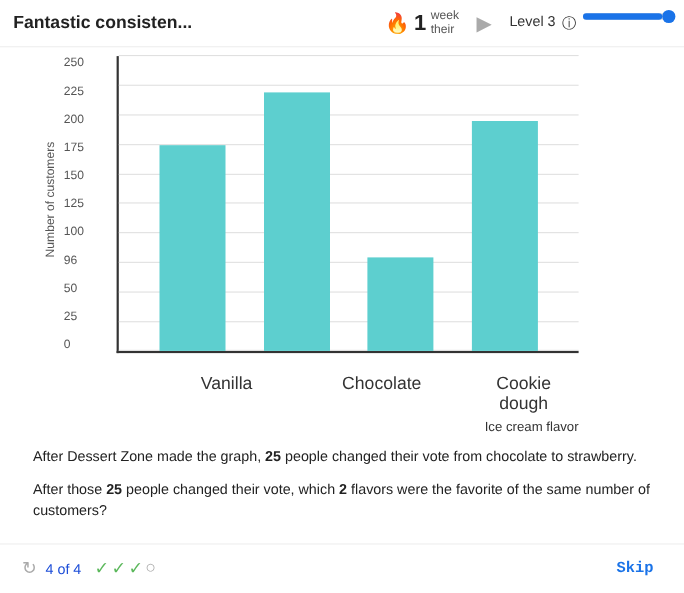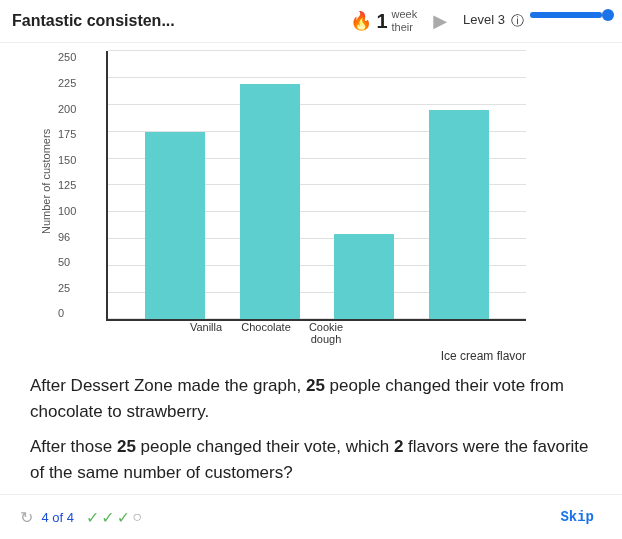--- a/index.html
+++ b/index.html
@@ -152,45 +152,45 @@
 
     .bar {
       background: #5dcfcf;
       width: 60px;
       position: relative;
     }
 
     
     .x-labels {
       display: flex;
-      justify-content: flex-start;
+      justify-content: space-between;
       margin-left: 90px;
       padding: 0 20px;
-      font-size: 11px;
+      font-size: 16px;
       color: #333;
-      margin-top: 0;
+      margin-top: 20px;
     }
 
     .x-label {
       text-align: center;
       width: 60px;
     }
 
     .x-axis-title {
       text-align: right;
       font-size: 12px;
       color: #333;
       margin-top: 4px;
       margin-left: 90px;
     }
 
     
     .text-section {
       padding: 10px 30px;
-      font-size: 17px;
+      font-size: 13px;
       line-height: 1.5;
       color: #222;
     }
 
     .text-section p {
       margin-bottom: 10px;
     }
 
     .bold-num {
       font-weight: bold;

